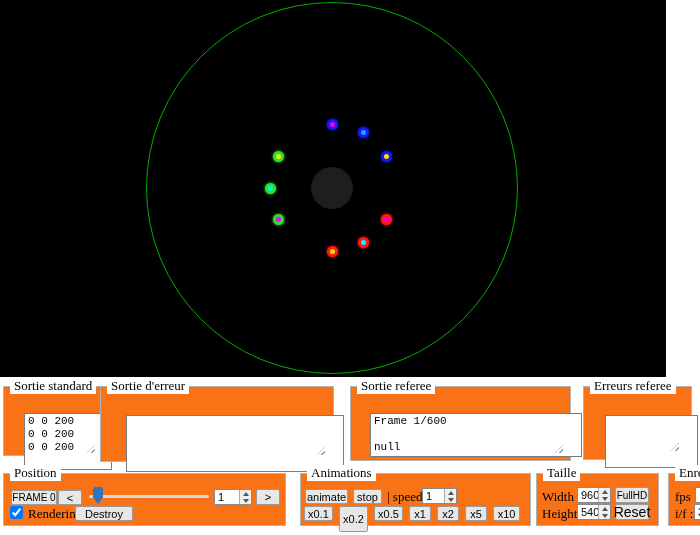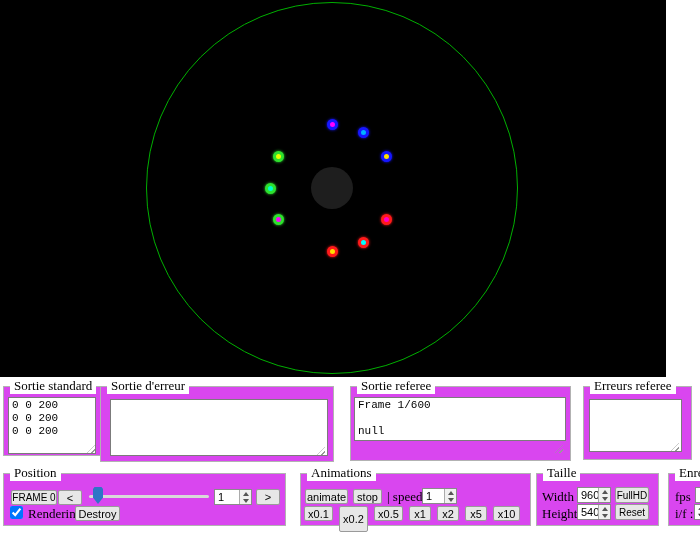--- a/index.html
+++ b/index.html
@@ -6,24 +6,24 @@
   .page{position:relative;width:700px;height:535px;background:#ffffff;overflow:hidden;
         font-family:"Liberation Serif",serif;color:#000;}
   
   .canvas{position:absolute;left:0;top:0;width:666px;height:377px;background:#000;}
   .big-circle{position:absolute;left:146px;top:2px;width:370px;height:370px;
               border:1px solid #00b000;border-radius:50%;}
   .center-circle{position:absolute;left:311px;top:167px;width:42px;height:42px;
                  border-radius:50%;background:#1e1e1e;}
   .dot{position:absolute;width:5px;height:5px;border:3px solid #fff;border-radius:50%;}
   
-  .fs{position:absolute;border:1px solid #b2b2b2;box-sizing:border-box;background:#d946ef;}
+  .fs{position:absolute;border:1px solid #b2b2b2;box-sizing:border-box;background:#f97316;}
   .fs-legend{position:absolute;top:-9px;left:6px;background:#fff;padding:0 4px;
              font-size:13px;line-height:16px;white-space:nowrap;}
-  .out{position:absolute;margin:0;box-sizing:border-box;border:1px solid #7b7b7b;background:#fff;
+  .out{position:absolute;margin:16px;box-sizing:border-box;border:1px solid #7b7b7b;background:#fff;
        font:11px/13px "Liberation Mono",monospace;padding:1px 3px;resize:none;overflow:hidden;
        white-space:pre;color:#000;}
   .grip{position:absolute;width:8px;height:8px;pointer-events:none;
         background:repeating-linear-gradient(-45deg,transparent 0 2px,#999 2px 3px);
         clip-path:polygon(100% 0,100% 100%,0 100%);}
   
   .btn{position:absolute;box-sizing:border-box;background:#e7e7e7;border:1px solid #9a9a9a;
        border-radius:2px;font:11px "Liberation Sans",sans-serif;color:#000;
        display:flex;align-items:center;justify-content:center;padding:0;cursor:default;}
   .lab{position:absolute;font-size:13px;white-space:nowrap;}
@@ -103,21 +103,21 @@
             <i class="arr-up"></i>
           </span>
         <span>
             <i class="arr-dn"></i>
           </span>
       </span>
     </div>
     <div class="btn" style="left:252px;top:15px;width:24px;height:16px">&gt;</div>
     <input type="checkbox" checked="" class="cb" style="left: 6px; top: 32px;">
     <span class="lab" style="left:24px;top:32px">Rendering</span>
-    <div class="btn" style="left:71px;top:32px;width:45px;height:15px">Destroy</div>
+    <div class="btn" style="left:71px;top:32px;width:58px;height:15px">Destroy</div>
   </div>
 
   <div class="fs" style="left:300px;top:473px;width:231px;height:53px">
     <span class="fs-legend">Animations</span>
     <div class="btn" style="left:4px;top:15px;width:43px;height:15px">animate</div>
     <div class="btn" style="left:52px;top:15px;width:29px;height:15px">stop</div>
     <span class="lab" style="left:86px;top:15px">| speed :</span>
     <div class="numbox" style="left:121px;top:14px;width:35px">
       <span class="numval">1</span>
       <span class="spin">
@@ -158,21 +158,21 @@
       <span class="numval">540</span>
       <span class="spin">
         <span>
             <i class="arr-up"></i>
           </span>
         <span>
             <i class="arr-dn"></i>
           </span>
       </span>
     </div>
-    <div class="btn" style="left:78px;top:30px;width:34px;height:16px;font-size:10px">Reset</div>
+    <div class="btn" style="left:78px;top:30px;width:34px;height:16px;font-size:14px">Reset</div>
   </div>
 
   <div class="fs" style="left:668px;top:473px;width:80px;height:53px">
     <span class="fs-legend">Enreg</span>
     <span class="lab" style="left:6px;top:15px">fps :</span>
     <div class="numbox" style="left:26px;top:13px;width:34px">
       <span class="numval"></span>
     </div>
     <span class="lab" style="left:6px;top:32px">i/f :</span>
     <div class="numbox" style="left:25px;top:30px;width:34px">

